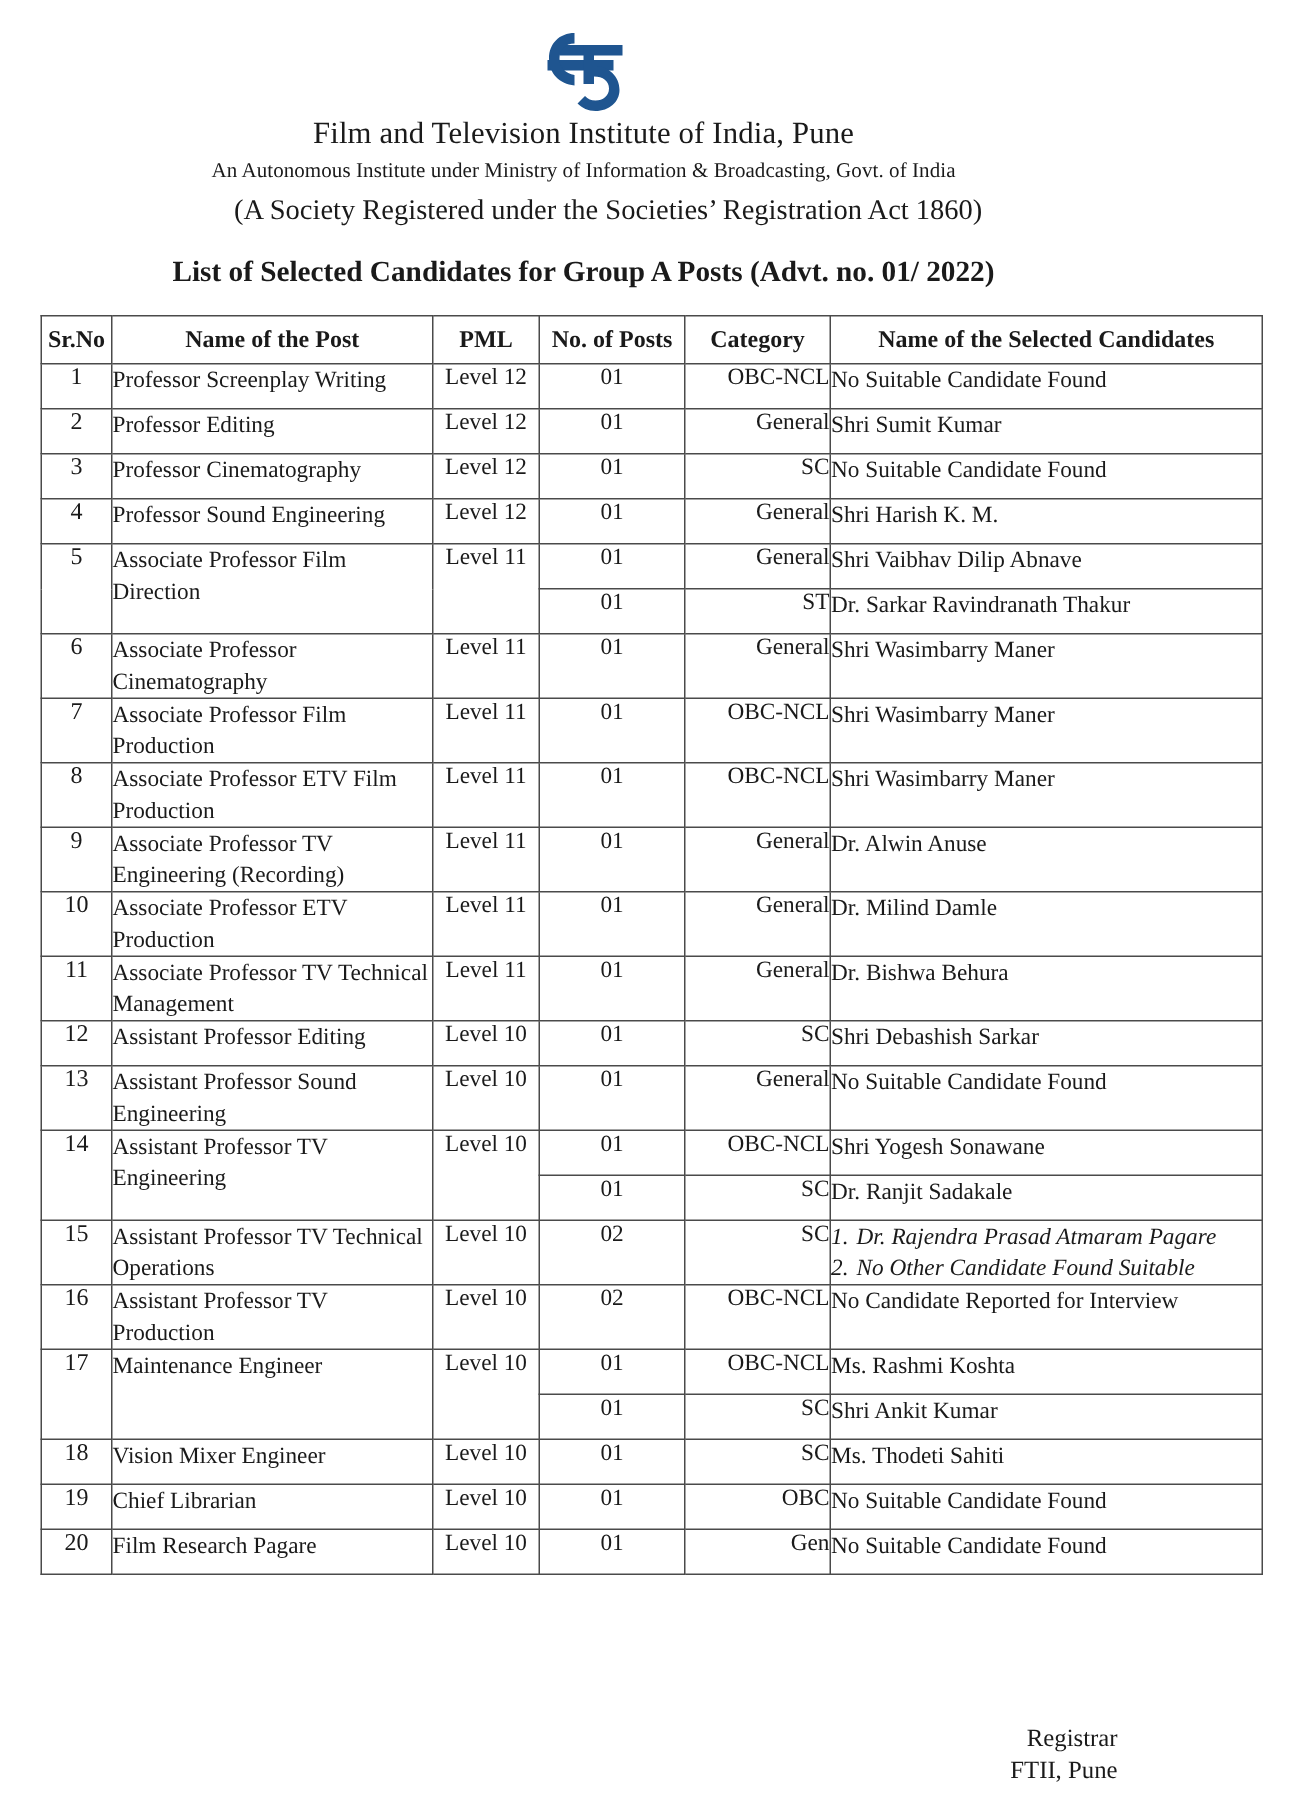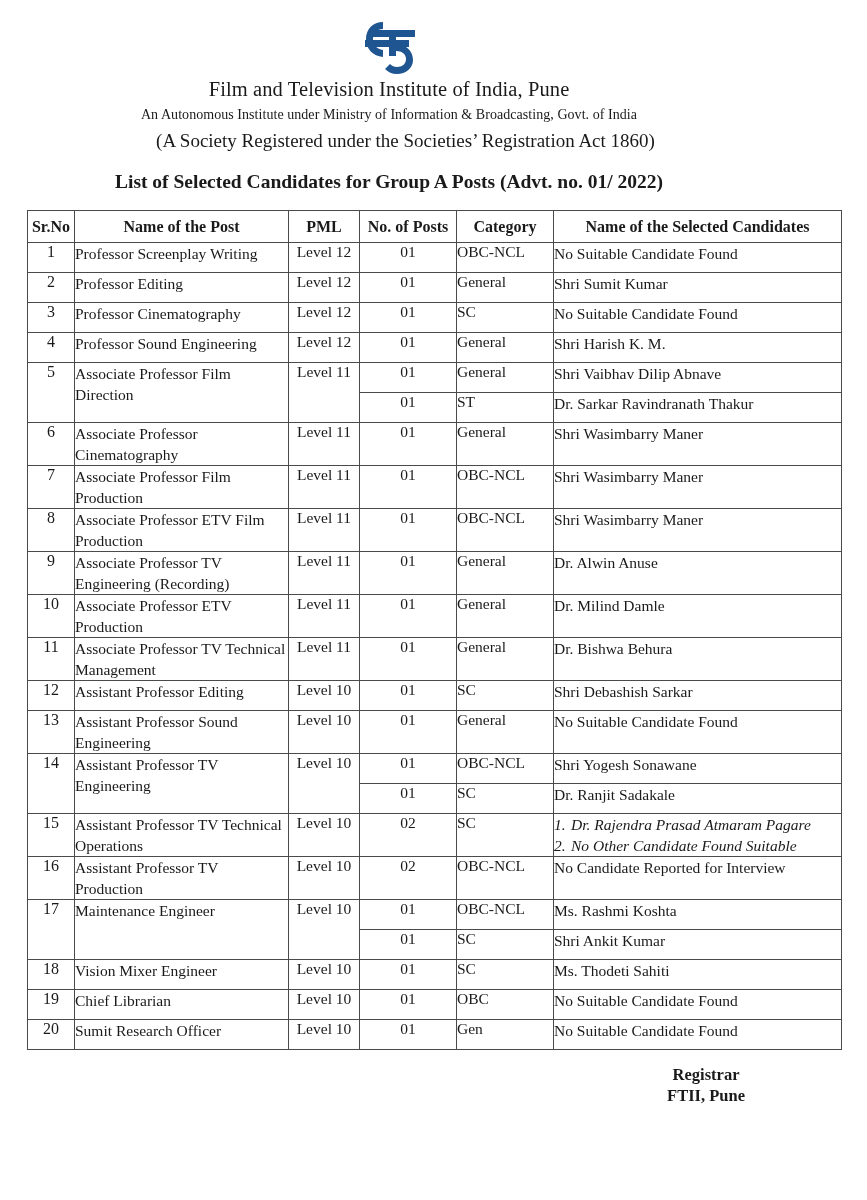--- a/index.html
+++ b/index.html
@@ -105,21 +105,21 @@
     vertical-align: middle;
     padding: 4px 2px;
   }
   td.nop {
     text-align: center;
     vertical-align: middle;
     padding: 6px 2px;
     margin-top: 42px;
   }
   td.cat {
-    text-align: left;
+    text-align: right;
     vertical-align: middle;
     padding: 6px 2px;
   }
   td.cand {
     text-align: left;
     vertical-align: top;
     padding: 6px 4px 6px 7px;
     line-height: 21px;
   }
   tr.data-row { height: 30px; }
@@ -133,23 +133,23 @@
     line-height: 21px;
     white-space: nowrap;
     font-style: italic;
   }
   ol.cand-list li .num { display: inline-block; width: 17px; }
 
   
   .footer {
     position: absolute;
     right: 33px;
-    top: 1064px;
-    text-align: center;
-    font-weight: bold;
+    top: 1148px;
+    text-align: right;
+    font-weight: normal;
     font-size: 16.5px;
     line-height: 21px;
   }
 </style>
 </head>
 <body>
 
 <div class="page">
 
   <div class="logo-wrap">
@@ -367,21 +367,21 @@
           <tr class="data-row">
             <td class="sr" rowspan="1">19</td>
             <td class="post" rowspan="1">Chief Librarian</td>
             <td class="pml" rowspan="1">Level 10</td>
             <td class="nop">01</td>
             <td class="cat">OBC</td>
             <td class="cand">No Suitable Candidate Found</td>
           </tr>
           <tr class="data-row">
             <td class="sr" rowspan="1">20</td>
-            <td class="post" rowspan="1">Sumit Research Officer</td>
+            <td class="post" rowspan="1">Film Research Pagare</td>
             <td class="pml" rowspan="1">Level 10</td>
             <td class="nop">01</td>
             <td class="cat">Gen</td>
             <td class="cand">No Suitable Candidate Found</td>
           </tr>
         </tbody>
     </table>
   </div>
 
   <div class="footer">

